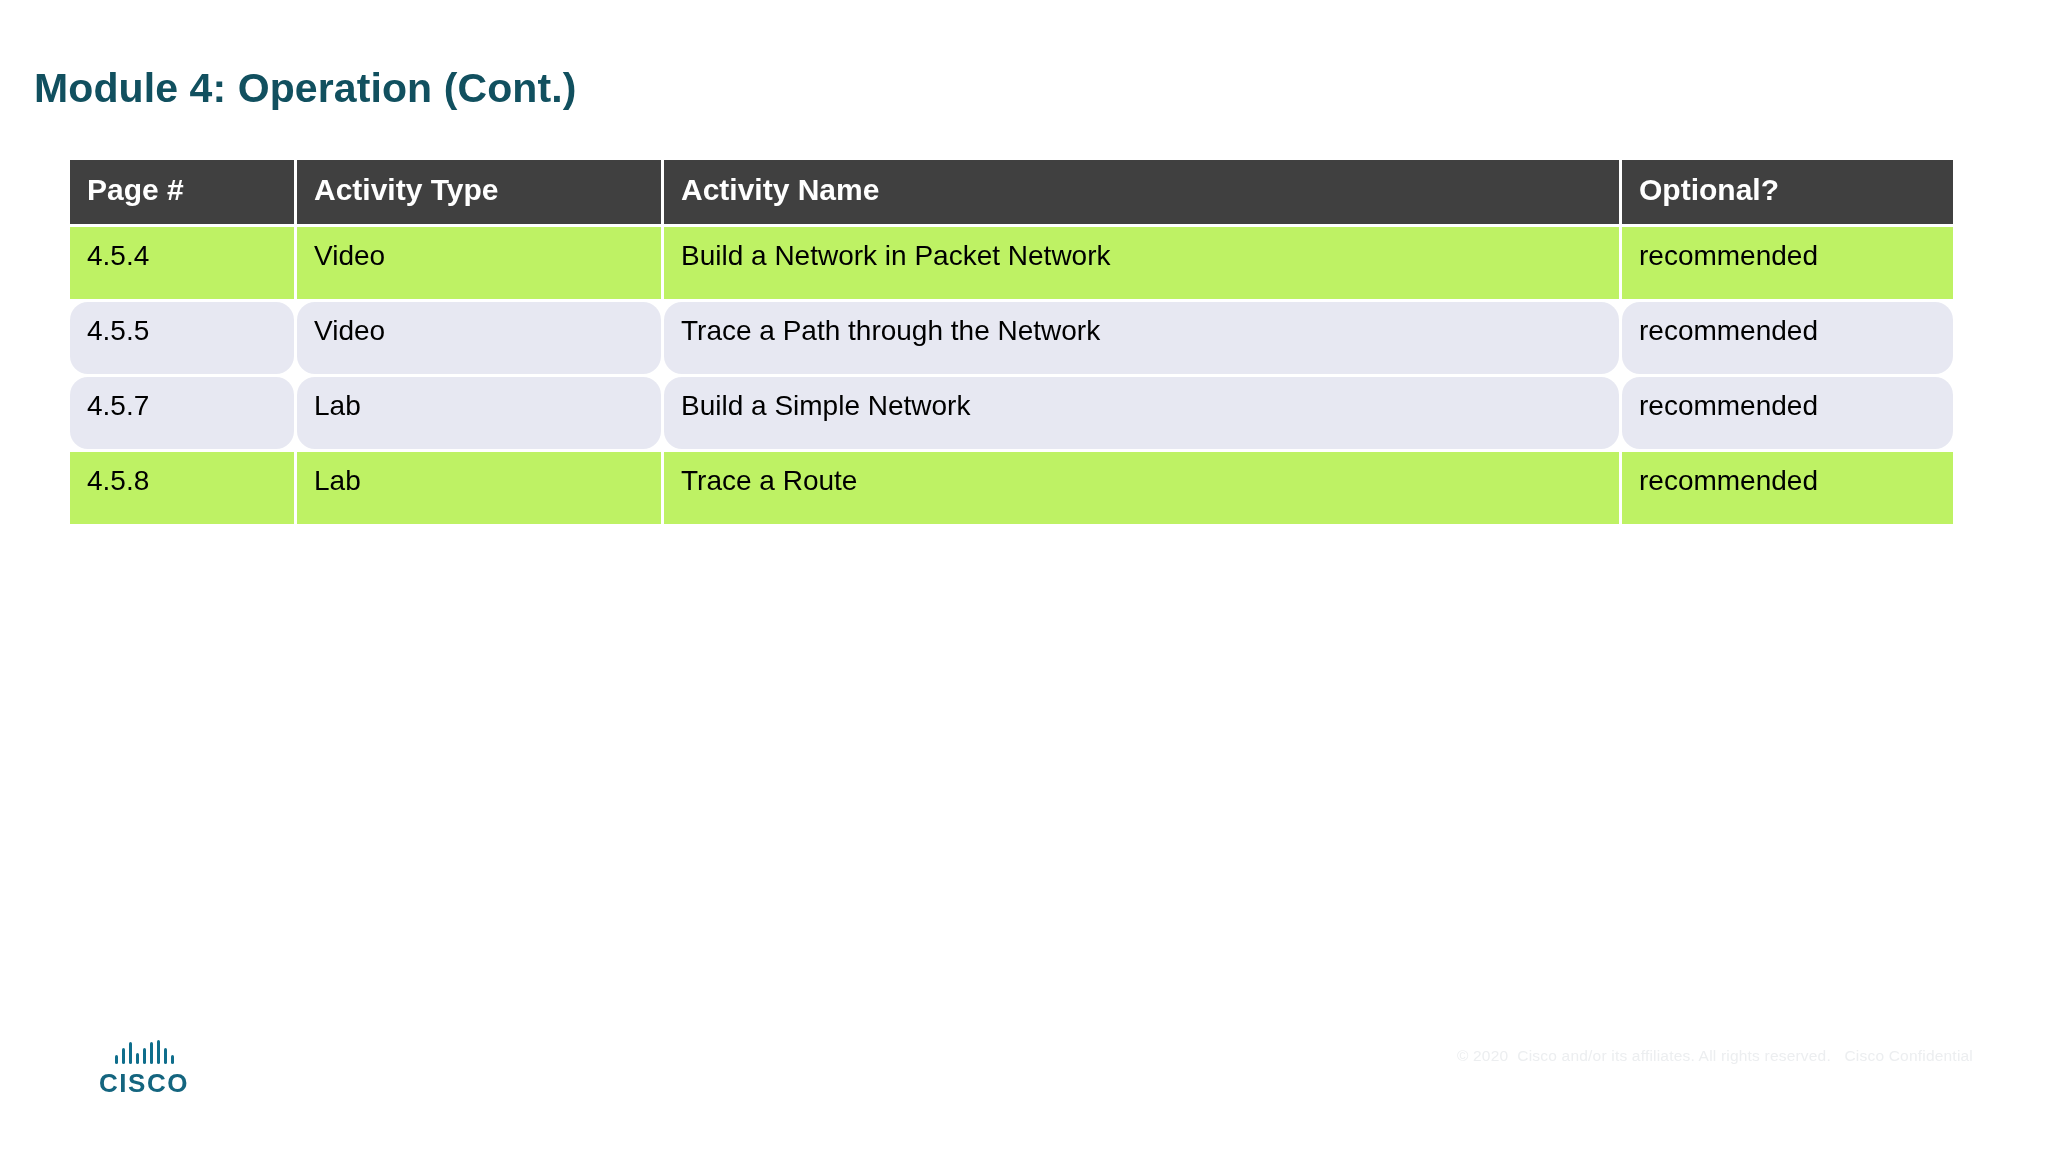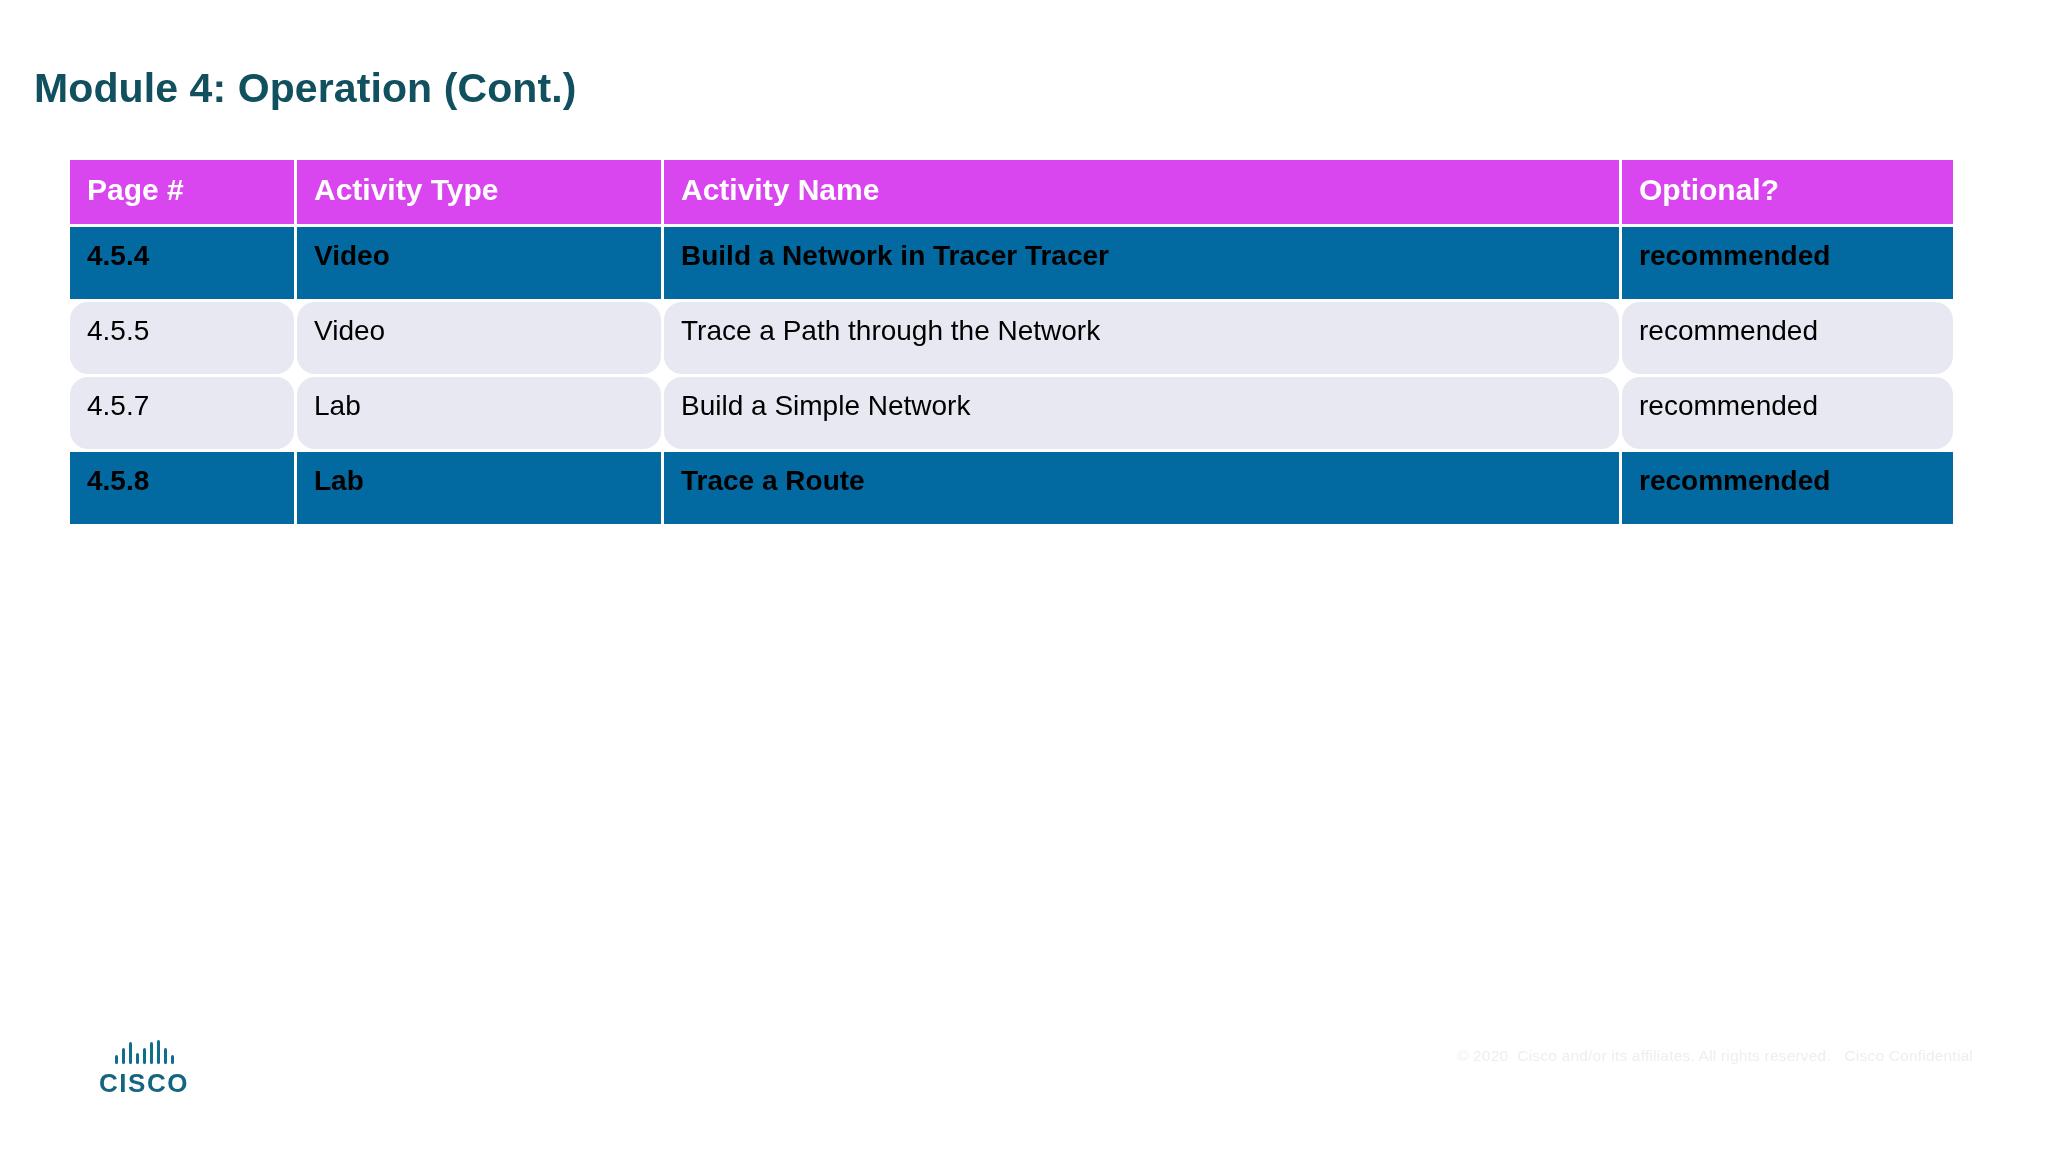--- a/index.html
+++ b/index.html
@@ -36,21 +36,21 @@
     border-spacing: 3px 3px;
     table-layout: fixed;
   }
 
   .activities-table col.c-page   { width: 224px; }
   .activities-table col.c-type   { width: 364px; }
   .activities-table col.c-name   { width: 955px; }
   .activities-table col.c-opt    { width: 331px; }
 
   .activities-table th {
-    background: #d946ef;
+    background: #404040;
     color: #ffffff;
     font-size: 30px;
     font-weight: bold;
     text-align: left;
     padding: 13px 17px 17px 17px;
     height: 50px;
     vertical-align: middle;
     box-sizing: border-box;
   }
 
@@ -58,21 +58,21 @@
     font-size: 28px;
     color: #000000;
     text-align: left;
     padding: 6px 17px 20px 17px;
     height: 72px;
     vertical-align: middle;
     box-sizing: border-box;
     font-weight: 400;
   }
 
-  .activities-table tr.row-odd td  { background: #0369a1; font-weight: bold; }
+  .activities-table tr.row-odd td  { background: #bef264; }
   .activities-table tr.row-even td { background: #e7e8f2; border-radius: 18px; }
 
   
   .cisco-logo {
     position: absolute;
     left: 97px;
     top: 1040px;
     width: 94px;
     height: 56px;
   }
@@ -136,21 +136,21 @@
       <th>Page #</th>
       <th>Activity Type</th>
       <th>Activity Name</th>
       <th>Optional?</th>
     </tr>
   </thead>
   <tbody>
     <tr class="row-odd">
       <td>4.5.4</td>
       <td>Video</td>
-      <td>Build a Network in Tracer Tracer</td>
+      <td>Build a Network in Packet Network</td>
       <td>recommended</td>
     </tr>
     <tr class="row-even">
       <td>4.5.5</td>
       <td>Video</td>
       <td>Trace a Path through the Network</td>
       <td>recommended</td>
     </tr>
     <tr class="row-even">
       <td>4.5.7</td>

